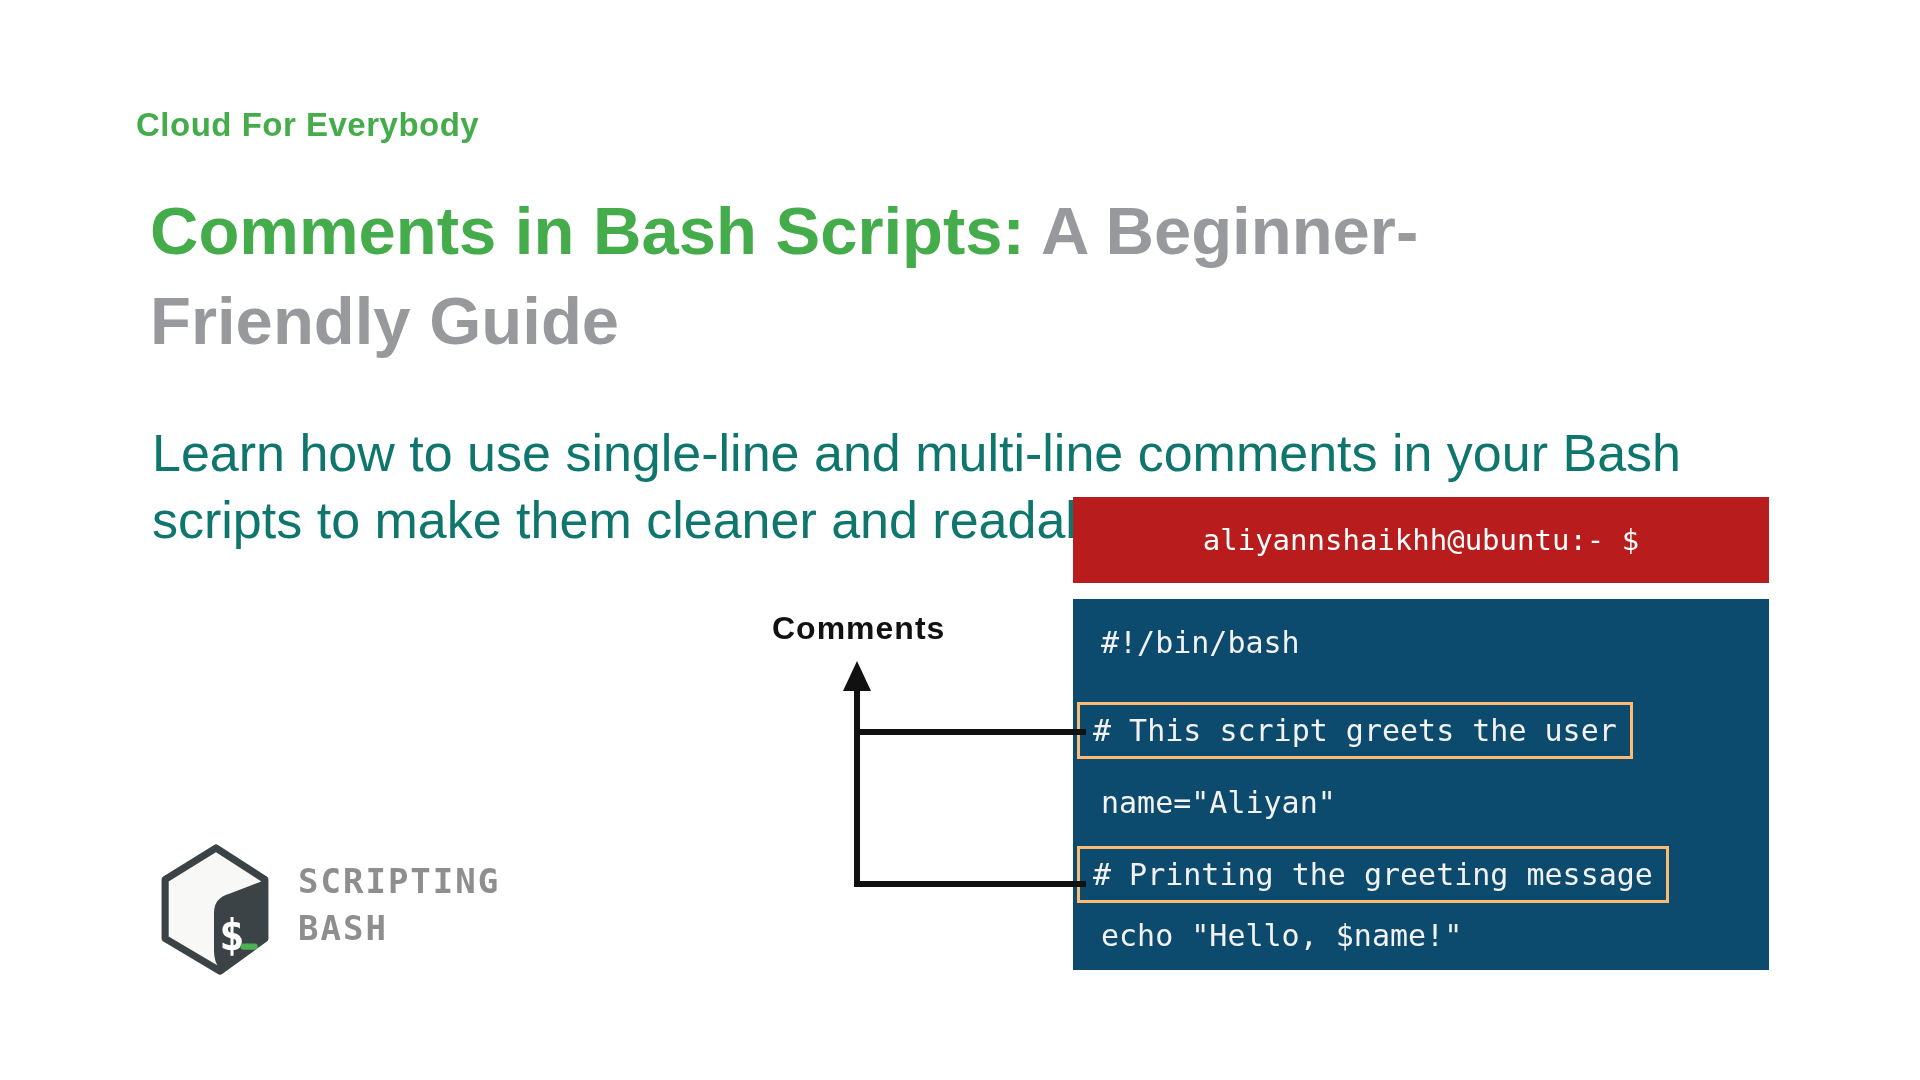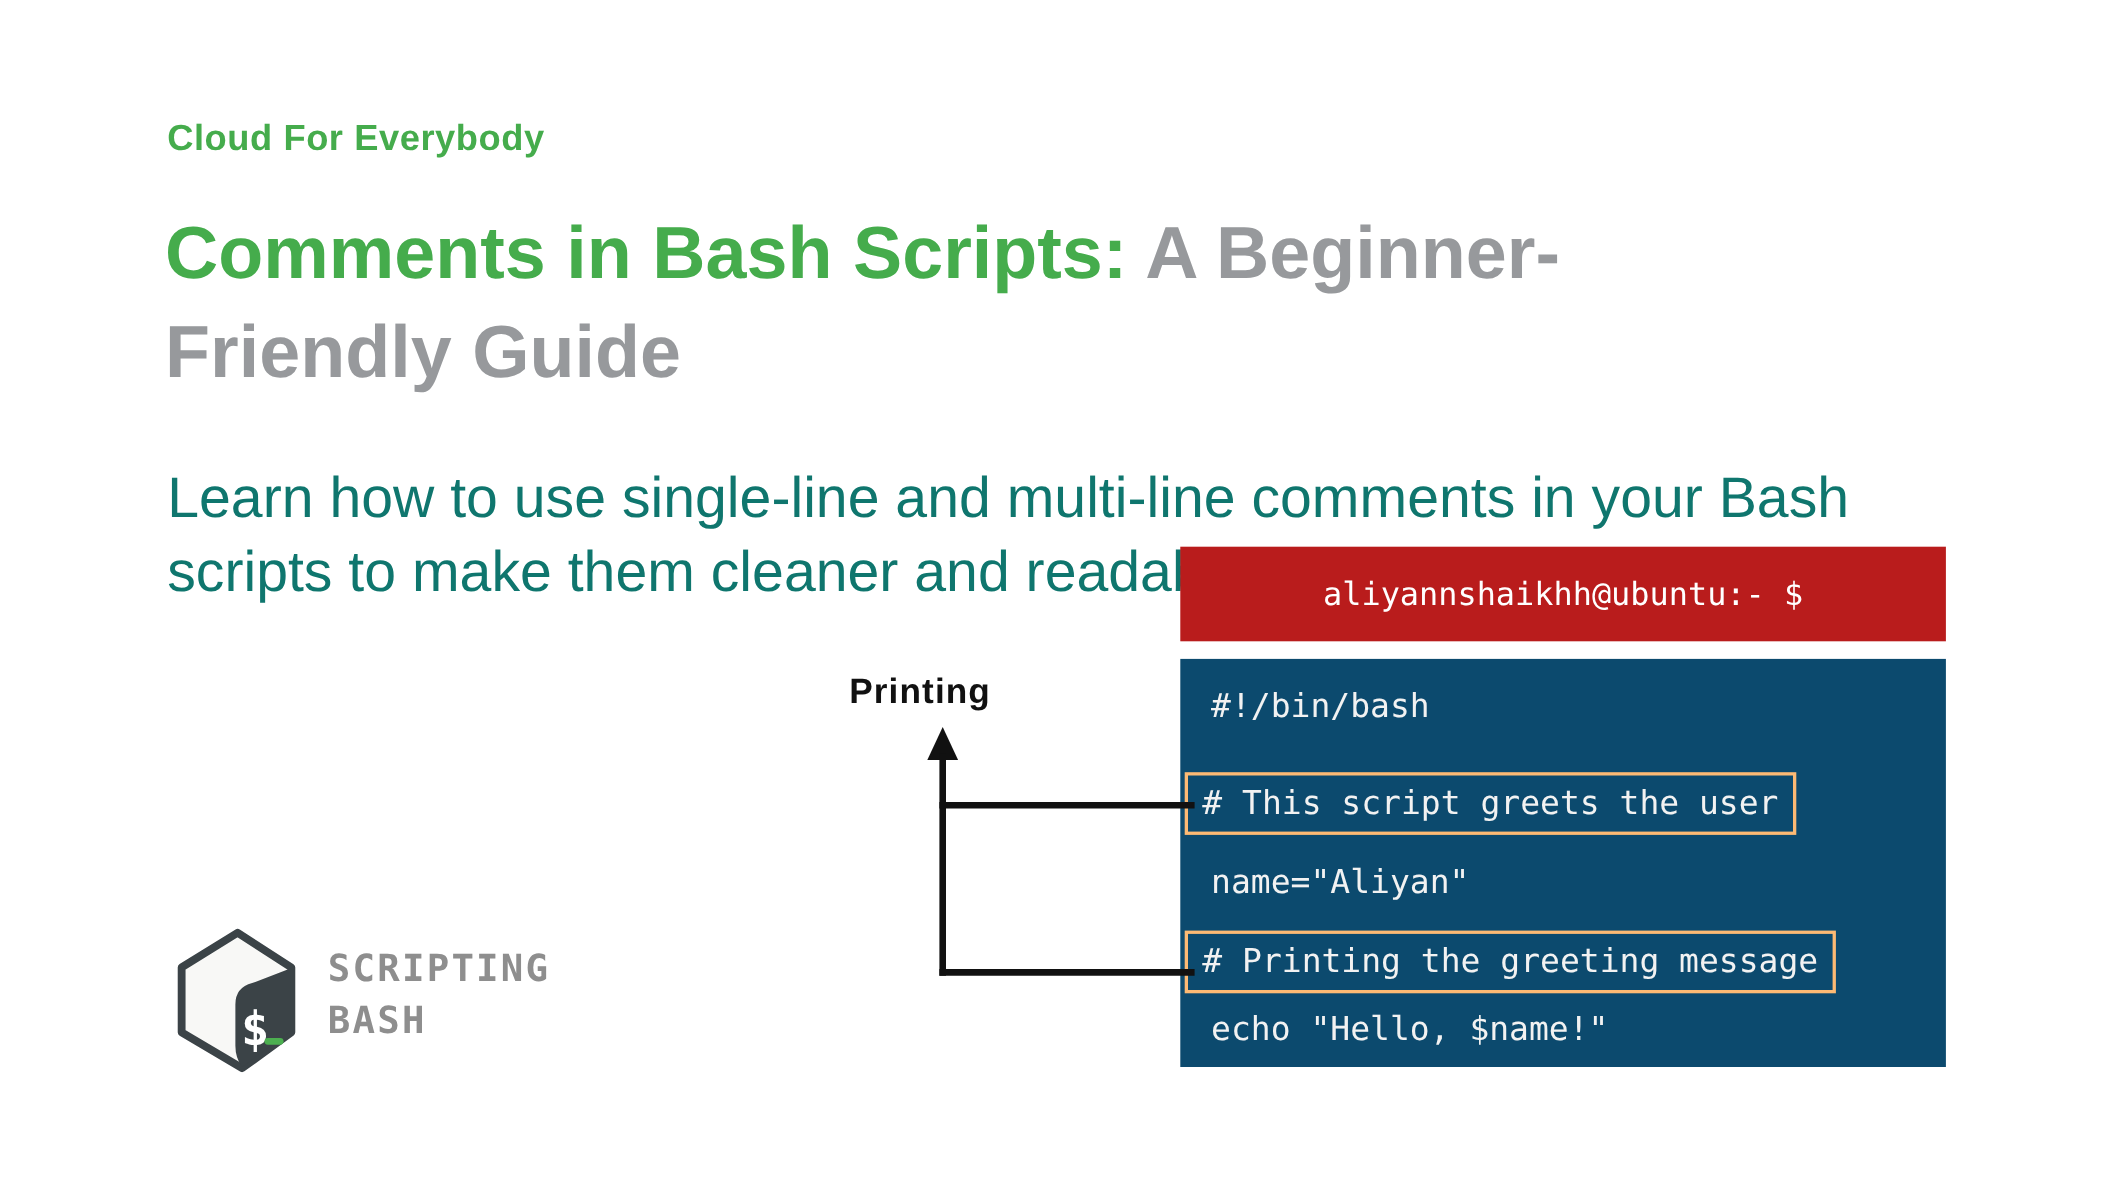--- a/index.html
+++ b/index.html
@@ -2,21 +2,21 @@
 <html><head>
 <meta charset="utf-8">
 <style>
   html,body{margin:0;padding:0;background:#ffffff;}
   .canvas{
     position:relative;width:1920px;height:1080px;background:#ffffff;
     overflow:hidden;font-family:"Liberation Sans",sans-serif;
   }
   
   .eyebrow{
-    position:absolute;left:152px;top:106px;
+    position:absolute;left:136px;top:106px;
     font-size:33px;font-weight:bold;color:#45AC4C;letter-spacing:.5px;
   }
   .title{
     position:absolute;left:150px;top:186px;width:1480px;
     font-size:67px;font-weight:bold;line-height:90px;color:#97999C;
   }
   .title .hl{color:#45AC4C;}
   .subtitle{
     position:absolute;left:152px;top:420px;width:1560px;
     font-size:52px;line-height:67px;color:#0f766e;font-weight:400;
@@ -73,21 +73,21 @@
   </div>
 
   <div class="term-body">
     <div class="code-line" id="line-shebang">#!/bin/bash</div>
     <div class="code-box" id="box-comment1"># This script greets the user</div>
     <div class="code-line" id="line-name">name="Aliyan"</div>
     <div class="code-box" id="box-comment2"># Printing the greeting message</div>
     <div class="code-line" id="line-echo">echo "Hello, $name!"</div>
   </div>
 
-  <div class="comments-label">Printing</div>
+  <div class="comments-label">Comments</div>
 
   <svg class="arrow-svg" width="280" height="250" viewBox="0 0 280 250">
     <polygon points="27,6 13,36 41,36" fill="#111111"></polygon>
     <line x1="27" y1="30" x2="27" y2="232" stroke="#111111" stroke-width="6"></line>
     <line x1="24" y1="77" x2="256" y2="77" stroke="#111111" stroke-width="6"></line>
     <line x1="24" y1="229" x2="256" y2="229" stroke="#111111" stroke-width="6"></line>
   </svg>
 
   <svg class="logo-svg" width="114" height="132" viewBox="0 0 112 128">
     <path d="M57 4 L105 35 L105 93 L61 125 L7 93 L7 35 Z" fill="#F8F8F6" stroke="#3B4347" stroke-width="7" stroke-linejoin="round"></path>

